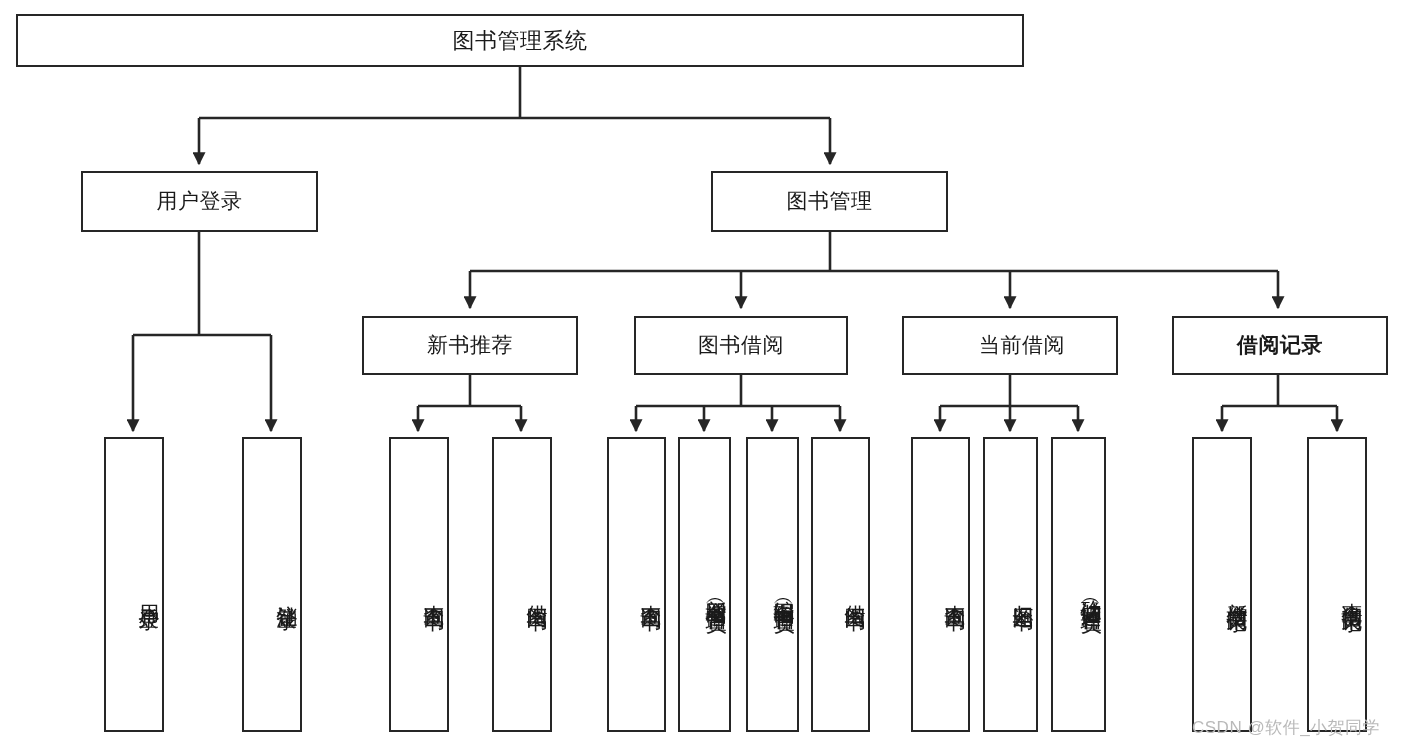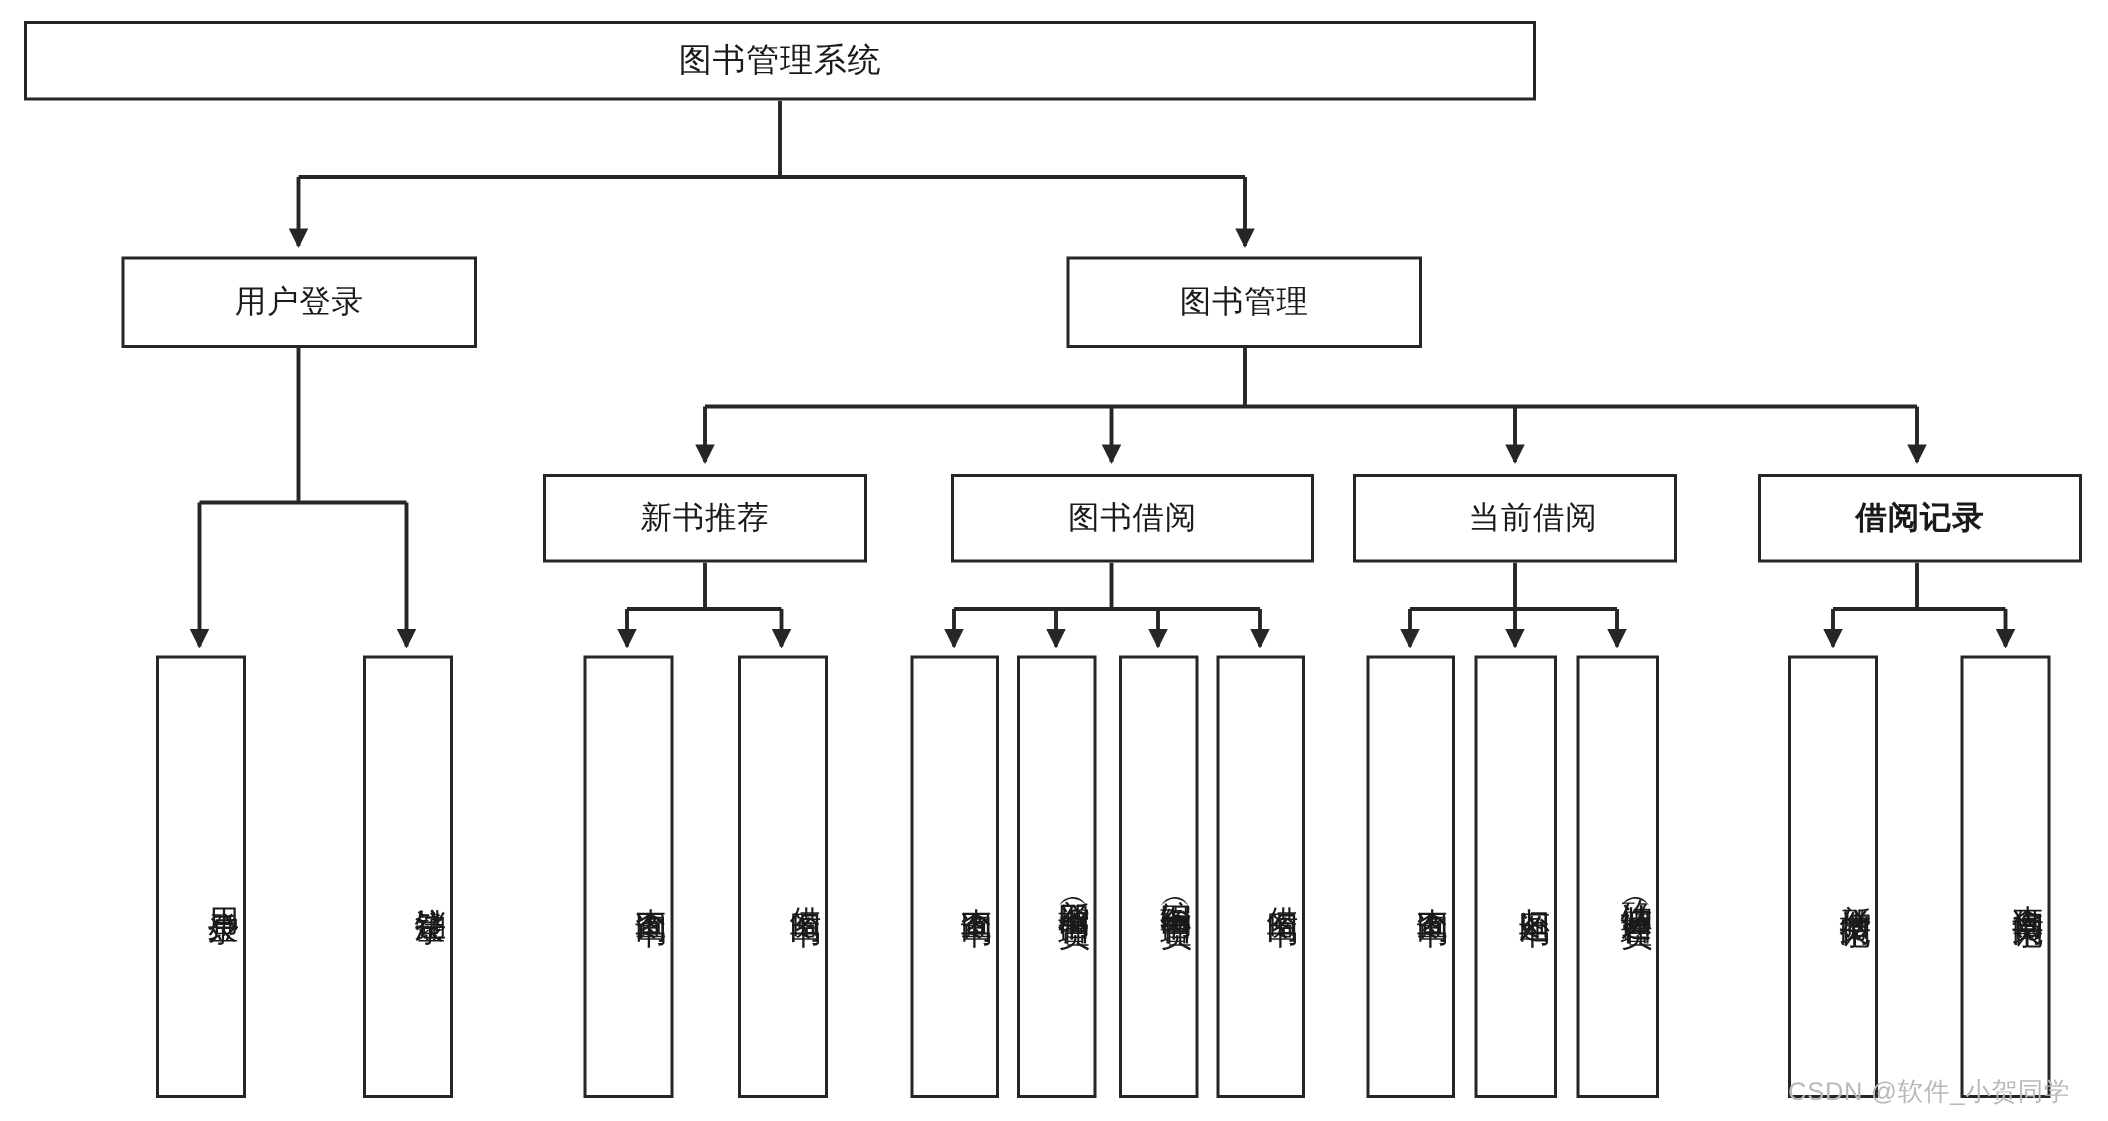--- a/index.html
+++ b/index.html
@@ -117,21 +117,21 @@
       <path d="M 1337 406 L 1337 431" marker-end="url(#arrow)"></path>
     </g>
   </svg>
 
   <div class="node horiz root" style="left:16px; top:14px; width:1008px; height:53px;">图书管理系统</div>
 
   <div class="node horiz" style="left:81px; top:171px; width:237px; height:61px;">用户登录</div>
   <div class="node horiz" style="left:711px; top:171px; width:237px; height:61px;">图书管理</div>
 
   <div class="node horiz" style="left:362px; top:316px; width:216px; height:59px;">新书推荐</div>
-  <div class="node horiz" style="left:634px; top:316px; width:242px; height:59px;">图书借阅</div>
+  <div class="node horiz" style="left:634px; top:316px; width:214px; height:59px;">图书借阅</div>
   <div class="node horiz" style="left:902px; top:316px; width:216px; height:59px;padding-left:24px;">当前借阅</div>
   <div class="node horiz" style="left:1172px; top:316px; width:216px; height:59px;font-weight:bold;">借阅记录</div>
 
   <div class="node vert" style="left:104px; top:437px; width:60px; height:295px;">用户登录</div>
   <div class="node vert" style="left:242px; top:437px; width:60px; height:295px;">注销登录</div>
 
   <div class="node vert" style="left:389px; top:437px; width:60px; height:295px;">查询图书</div>
   <div class="node vert" style="left:492px; top:437px; width:60px; height:295px;">借阅图书</div>
 
   <div class="node vert" style="left:607px; top:437px; width:59px; height:295px;">查询图书</div>

